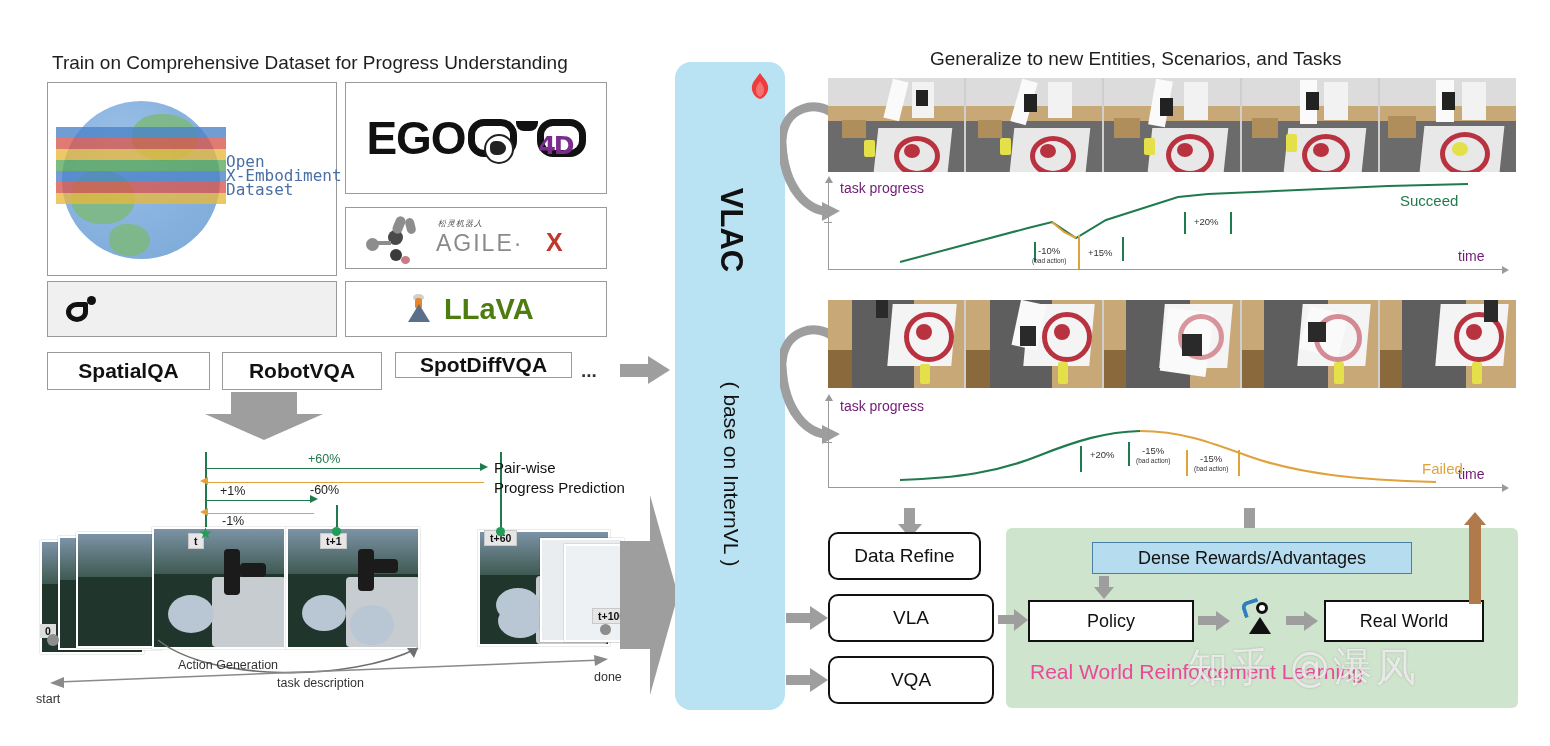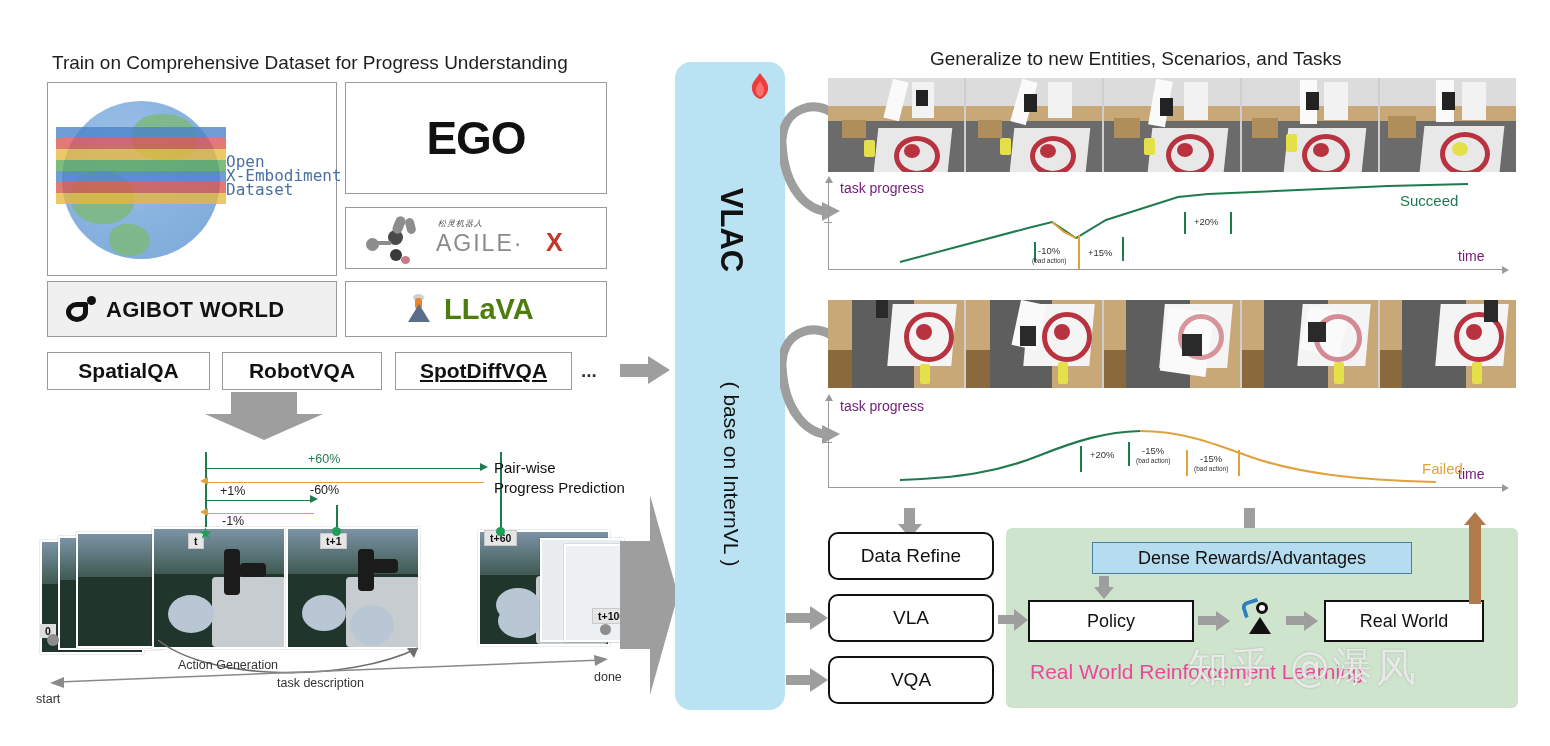--- a/index.html
+++ b/index.html
@@ -140,20 +140,29 @@
     <div style="background:#e8b93c"></div>
   </div>
   <div class="oxe-txt" style="left:178px;top:72px;">Open
 X-Embodiment
 Dataset</div>
 </div>
 
 <div class="abs box" style="left:345px;top:82px;width:262px;height:112px;">
   <div class="ego-wrap">
     <span class="ego-E">EGO</span>
+    <span class="glasses">
+      <span class="lens l">
+          <span class="mini-globe"></span>
+        </span>
+      <span class="bridge"></span>
+      <span class="lens r">
+          <span class="fourD">4D</span>
+        </span>
+    </span>
   </div>
 </div>
 
 <div class="abs box" style="left:345px;top:207px;width:262px;height:62px;">
   <div class="abs" style="left:20px;top:8px;width:60px;height:46px;">
     <span class="agx-node" style="left:0;top:22px;width:13px;height:13px;"></span>
     <span class="agx-node" style="left:22px;top:14px;width:15px;height:15px;background:#4a4a4a;"></span>
     <span class="agx-node" style="left:24px;top:33px;width:12px;height:12px;background:#3a3a3a;"></span>
     <span class="agx-node" style="left:35px;top:40px;width:9px;height:8px;background:#c97b86;"></span>
     <span class="agx-bar" style="left:28px;top:0;width:10px;height:18px;border-radius:5px;transform:rotate(22deg);"></span>
@@ -163,39 +172,38 @@
   <div class="agx-cn" style="left:92px;top:10px;font-style:italic;">松灵机器人</div>
   <div class="agx-name" style="left:90px;top:22px;">AGILE·</div>
   <div class="agx-x" style="left:200px;top:20px;">X</div>
 </div>
 
 <div class="abs box" style="left:47px;top:281px;width:290px;height:56px;background:#f0f0f0;">
   <div class="agibot-mark" style="left:18px;top:14px;">
     <span class="ring"></span>
       <span class="dot"></span>
   </div>
-  <div class="agibot-txt" style="left:58px;top:15px;">AGIBOT WORLD</div>
 </div>
 
 <div class="abs box" style="left:345px;top:281px;width:262px;height:56px;">
   <div class="volcano" style="left:60px;top:14px;">
     <span class="smoke"></span>
       <span class="lava"></span>
       <span class="cone"></span>
   </div>
   <div class="llava-txt" style="left:98px;top:11px;">LLaVA</div>
 </div>
 
 <div class="abs qa-box" style="left:47px;top:352px;width:163px;height:38px;">
   <span>SpatialQA</span>
 </div>
 <div class="abs qa-box" style="left:222px;top:352px;width:160px;height:38px;">
   <span>RobotVQA</span>
 </div>
-<div class="abs qa-box" style="left:395px;top:352px;width:177px;height:38px;text-decoration:underline;">
+<div class="abs qa-box" style="left:395px;top:352px;width:177px;height:26px;">
   <span>SpotDiffVQA</span>
 </div>
 <div class="abs" style="left:581px;top:360px;font-size:19px;font-weight:bold;color:#333;">...</div>
 
 <div class="garrow" style="left:620px;top:356px;width:50px;height:28px;">
   <div class="shaft" style="left:0;top:8px;width:30px;height:13px;"></div>
   <div class="head" style="left:28px;top:0;border-top:14px solid transparent;border-bottom:14px solid transparent;border-left:22px solid #9e9e9e;"></div>
 </div>
 
 <div class="garrow" style="left:205px;top:392px;width:120px;height:48px;">
@@ -495,21 +503,21 @@
 
 <div class="garrow" style="left:898px;top:508px;width:26px;height:30px;">
   <div class="shaft" style="left:6px;top:0;width:11px;height:18px;"></div>
   <div class="head" style="left:0;top:16px;border-left:12px solid transparent;border-right:12px solid transparent;border-top:14px solid #9e9e9e;"></div>
 </div>
 <div class="garrow" style="left:1238px;top:508px;width:26px;height:42px;">
   <div class="shaft" style="left:6px;top:0;width:11px;height:28px;"></div>
   <div class="head" style="left:0;top:26px;border-left:12px solid transparent;border-right:12px solid transparent;border-top:14px solid #9e9e9e;"></div>
 </div>
 
-<div class="rbox" style="left:828px;top:532px;width:166px;height:48px;">
+<div class="rbox" style="left:828px;top:532px;width:153px;height:48px;">
   <span>Data Refine</span>
 </div>
 <div class="rbox" style="left:828px;top:594px;width:166px;height:48px;">
   <span>VLA</span>
 </div>
 <div class="rbox" style="left:828px;top:656px;width:166px;height:48px;">
   <span>VQA</span>
 </div>
 
 <div class="rlpanel" style="left:1006px;top:528px;width:512px;height:180px;"></div>

